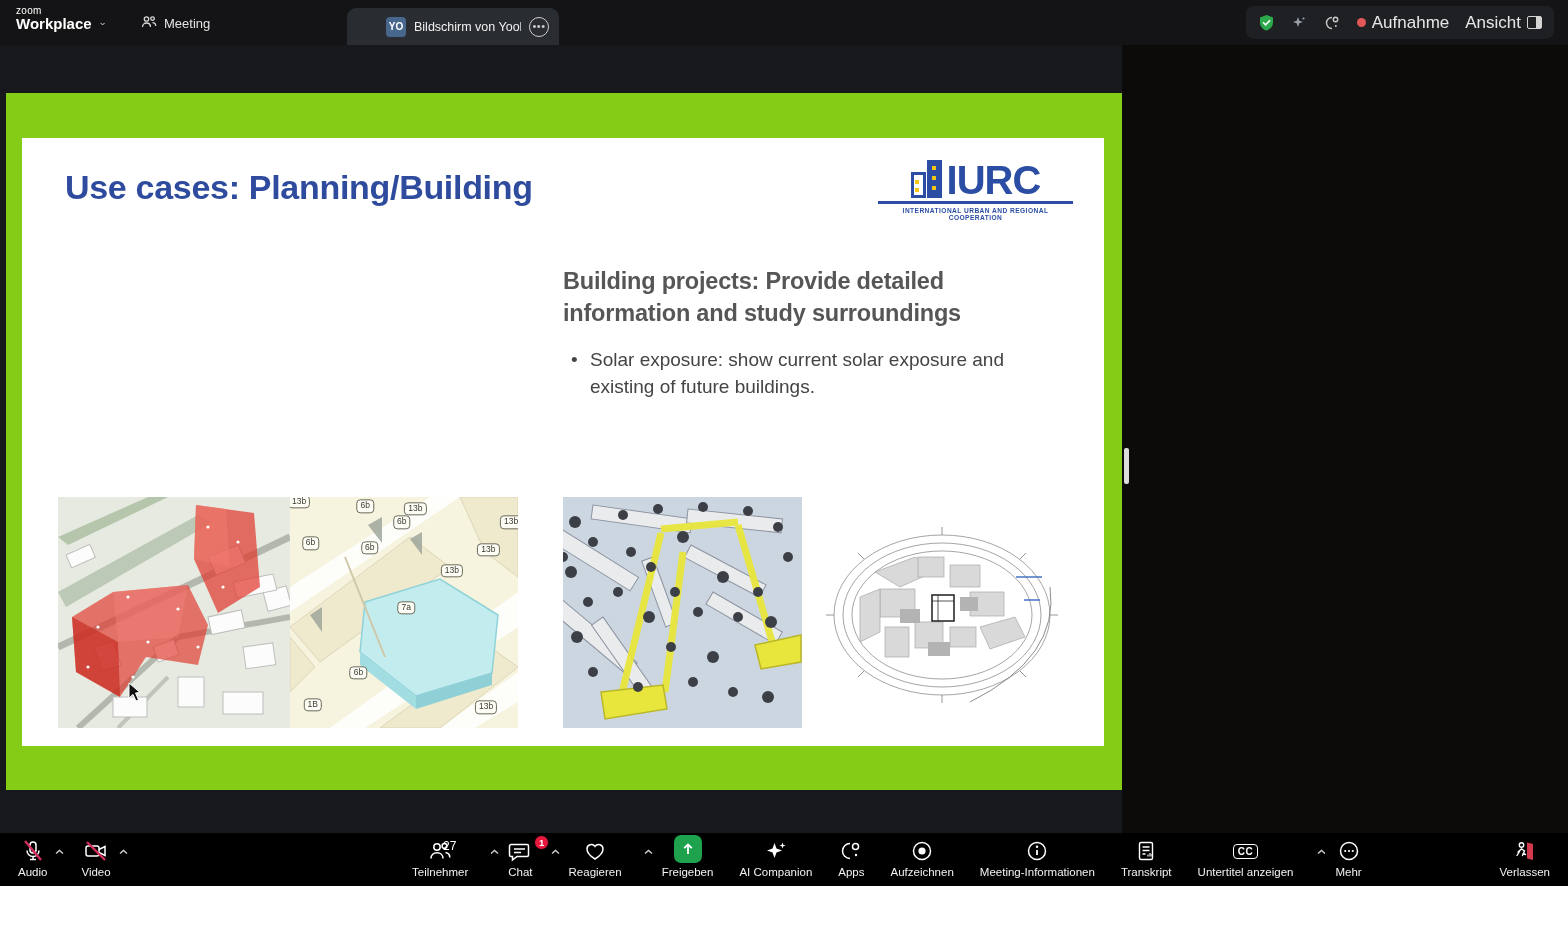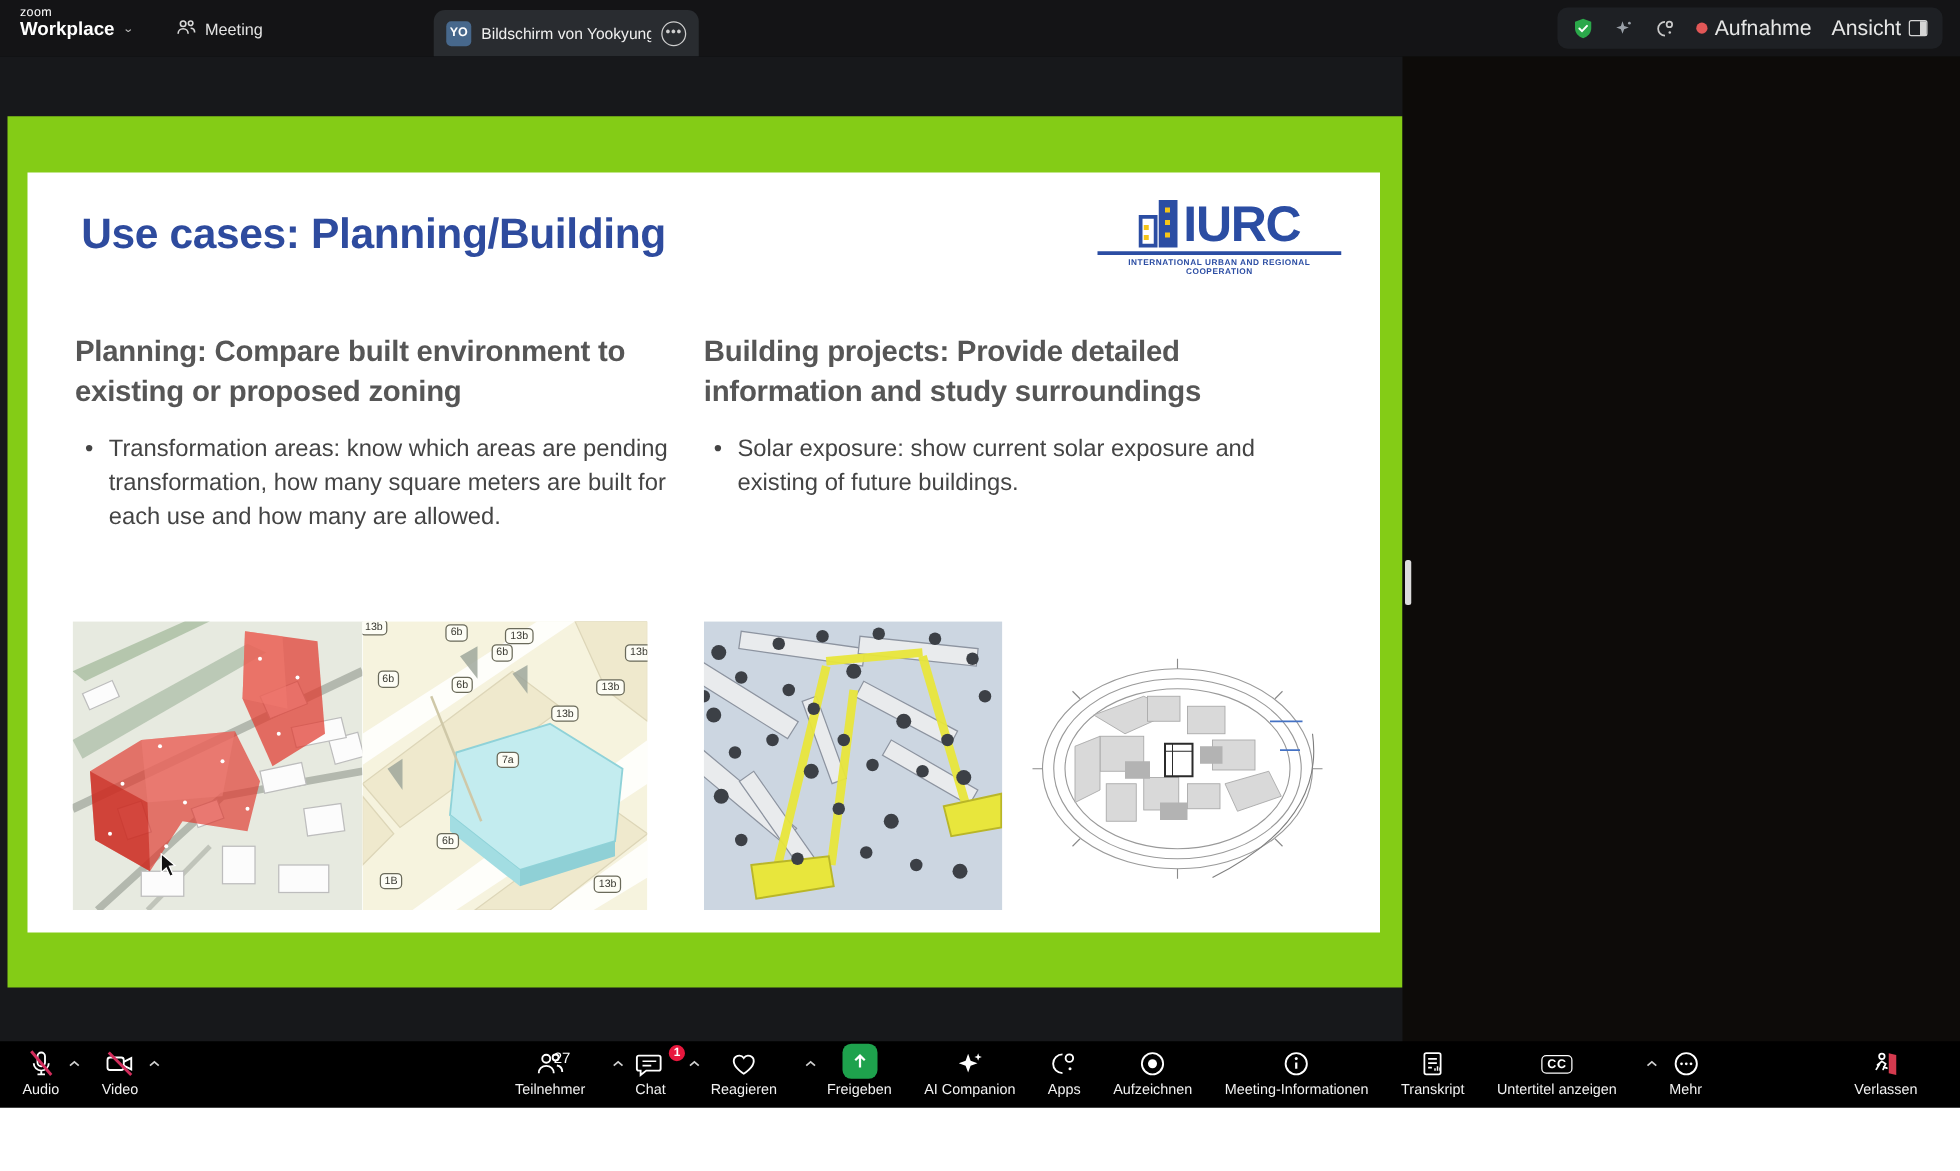--- a/index.html
+++ b/index.html
@@ -10,21 +10,21 @@
   .topbar { position:absolute; left:0; top:0; width:1568px; height:45px; background:#141416; z-index:30; }
   .zoom-logo { position:absolute; left:16px; top:5px; color:#fff; cursor:default; }
   .zoom-logo .z1 { font-size:10px; line-height:11px; letter-spacing:.3px; }
   .zoom-logo .z2 { font-size:15px; font-weight:700; line-height:16px; }
   .logo-chevron { position:absolute; left:98px; top:16px; color:#bfbfbf; font-size:11px; transform:scaleY(.8); }
   .meeting-tab { position:absolute; left:133px; top:10px; display:flex; align-items:center; gap:7px;
     color:#e3e3e3; font-size:13px; height:26px; padding:0 8px; border-radius:6px; }
   .screen-tab { position:absolute; left:347px; top:8px; width:212px; height:37px; background:#292c30;
     border-radius:9px 9px 0 0; display:flex; align-items:center; padding:0 10px; gap:8px; }
   .yo-avatar { width:20px; height:20px; border-radius:4px; background:#47688c; color:#fff; font-size:10px;
-    font-weight:700; display:flex; align-items:center; justify-content:center; flex:0 0 auto; }
+    font-weight:700; display:flex; align-items:center; justify-content:center; flex:0 0 auto;margin-left:29px; }
   .screen-tab-label { color:#f0f0f0; font-size:12.5px; white-space:nowrap; overflow:hidden; flex:1; }
   .tab-more { width:20px; height:20px; border:1.3px solid #cfcfcf; border-radius:50%; color:#cfcfcf;
     font-size:11px; line-height:16px; text-align:center; letter-spacing:.5px; flex:0 0 auto; }
   .top-right { position:absolute; right:14px; top:6px; height:33px; background:#1e2024; border-radius:8px;
     display:flex; align-items:center; gap:16px; padding:0 12px; }
   .tr-item { display:flex; align-items:center; gap:6px; color:#e6e6e6; font-size:17px; }
   .rec-dot { width:9px; height:9px; border-radius:50%; background:#e25757; }
   .ansicht-icon { width:15px; height:13px; border:1.4px solid #d5d5d5; border-radius:2px; position:relative; }
   .ansicht-icon::after { content:""; position:absolute; right:0; top:0; width:5px; height:100%; background:#d5d5d5; }
 
@@ -59,21 +59,21 @@
   .zlabel { position:absolute; transform:translate(-50%,-50%); background:#fdfdf5; border:1px solid #6a6a5a;
     border-radius:4px; font-size:8.5px; color:#3a3a32; padding:1px 3px; line-height:1.1; }
 
   
   .toolbar { position:absolute; left:0; top:833px; width:1568px; height:53px; background:#000; z-index:40; }
   .tb-item { display:flex; flex-direction:column; align-items:center; justify-content:flex-start;
     color:#f2f2f2; font-size:11.5px; padding-top:7px; position:relative; gap:4px; }
   .tb-item .ic { height:22px; display:flex; align-items:center; justify-content:center; }
   .tb-left { position:absolute; left:18px; top:0; display:flex; gap:34px; }
   .tb-center { position:absolute; left:412px; top:0; display:flex; gap:26px; }
-  .tb-right { position:absolute; right:34px; top:0; display:flex; }
+  .tb-right { position:absolute; right:18px; top:0; display:flex; }
   .chev { position:absolute; top:12px; right:-17px; color:#cfcfcf; }
   .count { position:absolute; top:6px; left:31px; font-size:12px; color:#fff; }
   .badge { position:absolute; top:2px; left:26px; min-width:15px; height:15px; border-radius:8px; background:#e8173d;
     color:#fff; font-size:9.5px; font-weight:700; display:flex; align-items:center; justify-content:center; padding:0 3px; border:1.5px solid #000; }
   .share-btn { width:28px; height:28px; border-radius:7px; background:#1ea24d; display:flex; align-items:center; justify-content:center; margin-top:-4px; }
   .cursor { position:absolute; z-index:50; left:128px; top:682px; }
   .bottom-white { position:absolute; left:0; top:886px; width:1568px; height:51px; background:#fff; }
 </style>
 </head>
 <body>
@@ -150,24 +150,20 @@
             <span class="w" style="left:21px; bottom:8px; background:#f5c518;"></span>
             <span class="w" style="left:21px; bottom:18px;"></span>
               <span class="w" style="left:21px; bottom:28px;"></span>
           </span>
           <span class="iurc-text">IURC</span>
         </div>
         <div class="iurc-line"></div>
         <div class="iurc-caption">INTERNATIONAL URBAN AND REGIONAL COOPERATION</div>
       </div>
 
-      <div class="col col-left">
-        <div class="col-heading">Planning: Compare built environment to existing or proposed zoning</div>
-        <div class="col-bullet">Transformation areas: know which areas are pending transformation, how many square meters are built for each use and how many are allowed.</div>
-      </div>
       <div class="col col-right">
         <div class="col-heading">Building projects: Provide detailed information and study surroundings</div>
         <div class="col-bullet">Solar exposure: show current solar exposure and existing of future buildings.</div>
       </div>
 
       <div class="slide-img img1">
         <svg width="232" height="231" viewBox="0 0 232 231">
           <rect width="232" height="231" fill="#e7eae0"></rect>
           <path d="M0 40 L90 0 L110 0 L10 48 Z" fill="#a9bda0" opacity=".8"></path>
           <path d="M0 95 L140 18 L155 25 L8 110 Z" fill="#9fb39a" opacity=".6"></path>

